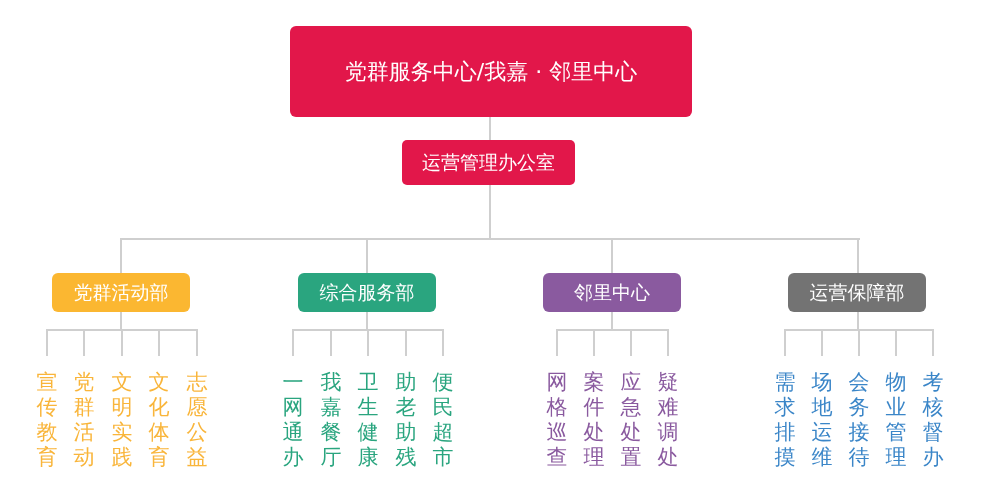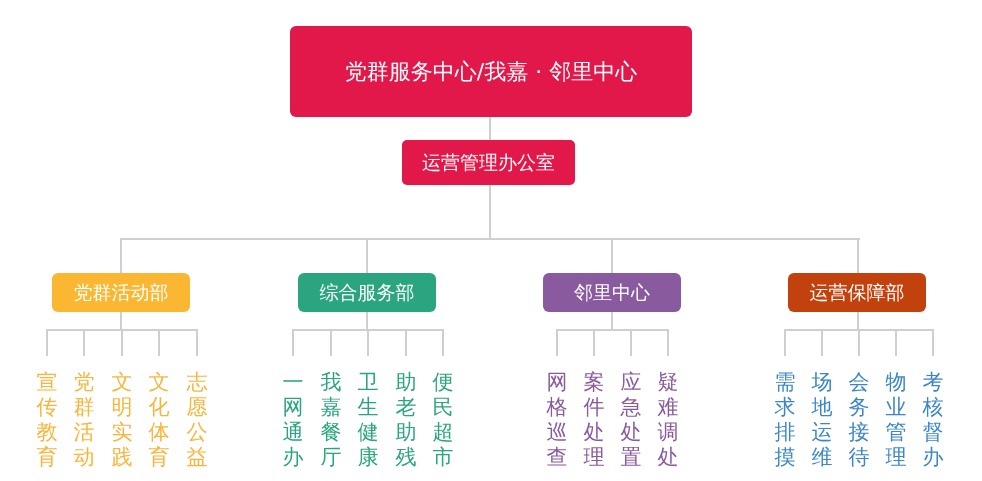--- a/index.html
+++ b/index.html
@@ -69,21 +69,21 @@
 
 <div class="box dept-box" style="left:52px; background:#fbb731;">
   <span>党群活动部</span>
 </div>
 <div class="box dept-box" style="left:298px; background:#2aa57f;">
   <span>综合服务部</span>
 </div>
 <div class="box dept-box" style="left:543px; background:#8a5a9f;">
   <span>邻里中心</span>
 </div>
-<div class="box dept-box" style="left:788px; background:#c2410c;">
+<div class="box dept-box" style="left:788px; background:#737373;">
   <span>运营保障部</span>
 </div>
 
 <div id="columns">
     <div class="col" style="left: 35px; color: rgb(249, 181, 58);">
       <span>宣</span>
       <span>传</span>
       <span>教</span>
       <span>育</span>
     </div>

